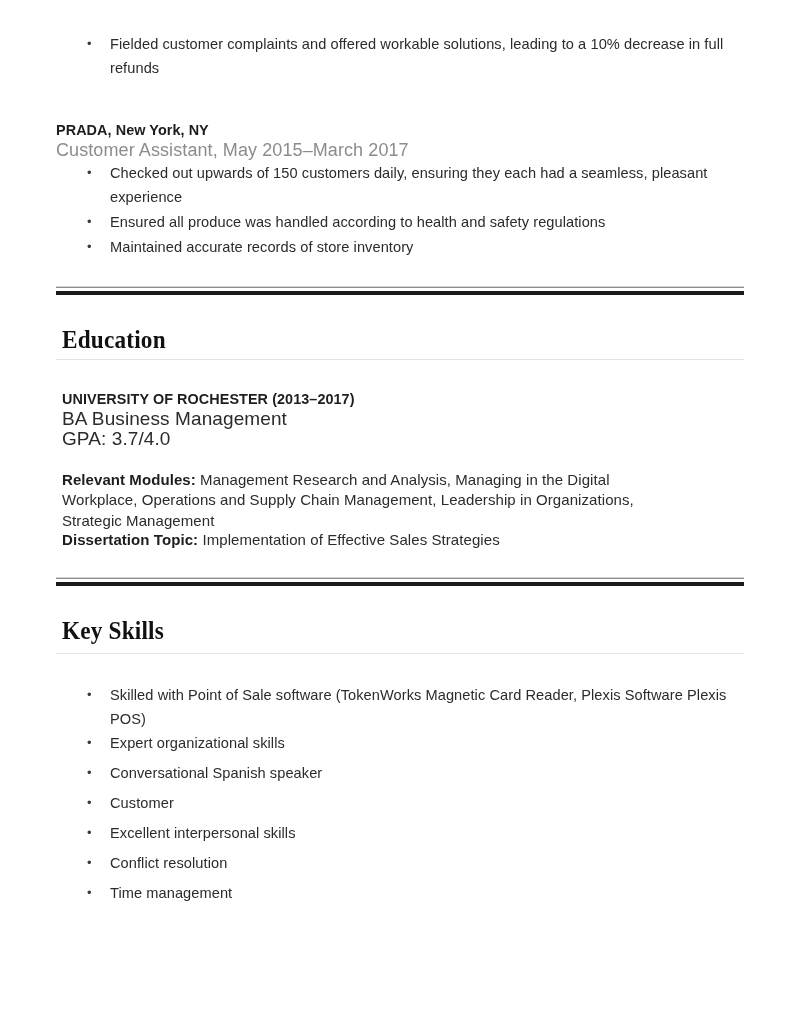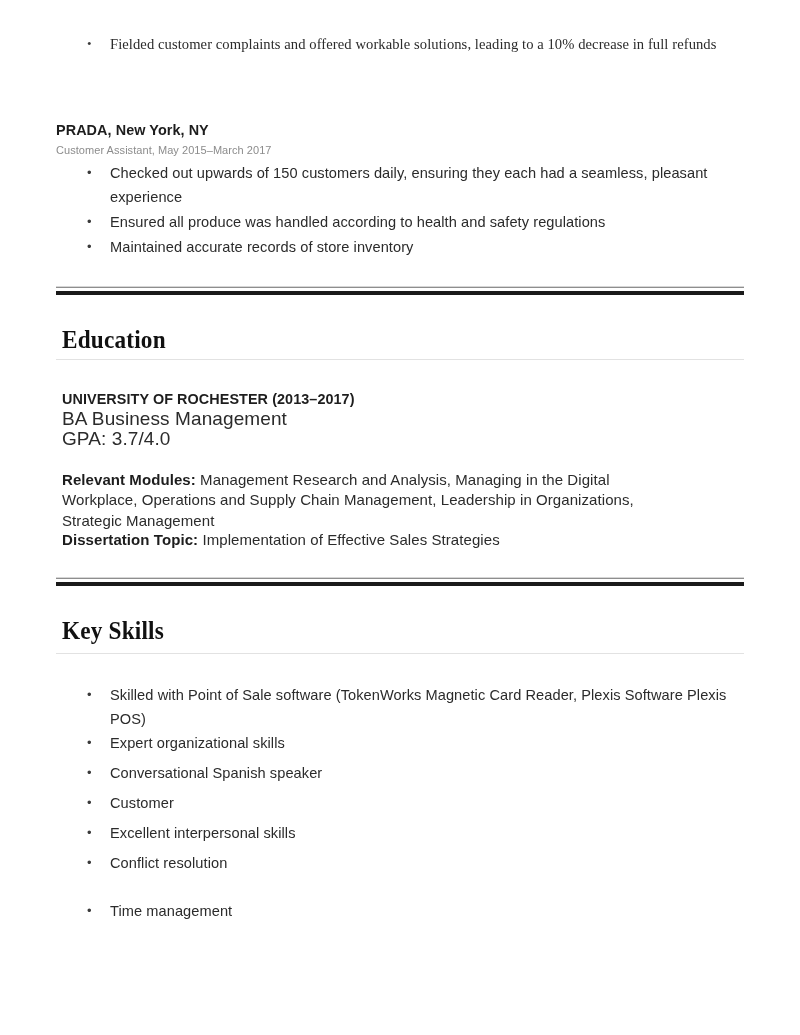--- a/index.html
+++ b/index.html
@@ -52,21 +52,21 @@
 
   .exp-block { margin: 0; }
   .exp-company {
     font-size: 14.4px;
     font-weight: bold;
     line-height: 20px;
     color: #1d1d1d;
     letter-spacing: 0.005em;
   }
   .exp-role {
-    font-size: 11px;
+    font-size: 18px;
     font-weight: normal;
     line-height: 21px;
     color: #8c8c8c;
     letter-spacing: 0.005em;
   }
 
   
   .rule-double {
     width: 688px;
     margin: 0;
@@ -133,21 +133,21 @@
   }
 
   
   .abs { position: absolute; }
 </style>
 </head>
 <body>
 
 <div class="page">
 
-  <ul class="bullet-list abs" style="left:56px; top:32px; width:688px;font-family:Liberation Serif, serif;">
+  <ul class="bullet-list abs" style="left:56px; top:32px; width:688px;">
     <li class="bullet-item">Fielded customer complaints and offered workable solutions, leading to a 10% decrease in full refunds</li>
   </ul>
 
   <div class="exp-block abs" style="left:56px; top:120px; width:688px;">
     <div class="exp-company">PRADA, New York, NY</div>
     <div class="exp-role">Customer Assistant, May 2015–March 2017</div>
   </div>
 
   <ul class="bullet-list abs" style="left:56px; top:161px; width:688px;">
     <li class="bullet-item">Checked out upwards of 150 customers daily, ensuring they each had a seamless, pleasant experience</li>
@@ -185,16 +185,16 @@
 
   <div class="rule-light abs" style="left:56px; top:653px;"></div>
 
   <ul class="bullet-list abs" style="left:56px; top:677px; width:700px;">
     <li class="bullet-item" style="margin-top:6px;">Skilled with Point of Sale software (TokenWorks Magnetic Card Reader, Plexis Software Plexis POS)</li>
     <li class="bullet-item" style="margin-top:0px;">Expert organizational skills</li>
     <li class="bullet-item" style="margin-top:6px;">Conversational Spanish speaker</li>
     <li class="bullet-item" style="margin-top:6px;">Customer</li>
     <li class="bullet-item" style="margin-top:6px;">Excellent interpersonal skills</li>
     <li class="bullet-item" style="margin-top:6px;">Conflict resolution</li>
-    <li class="bullet-item" style="margin-top:24px;">Time management</li>
+    <li class="bullet-item" style="margin-top:6px;">Time management</li>
   </ul>
 
 </div>
 
 </body></html>

